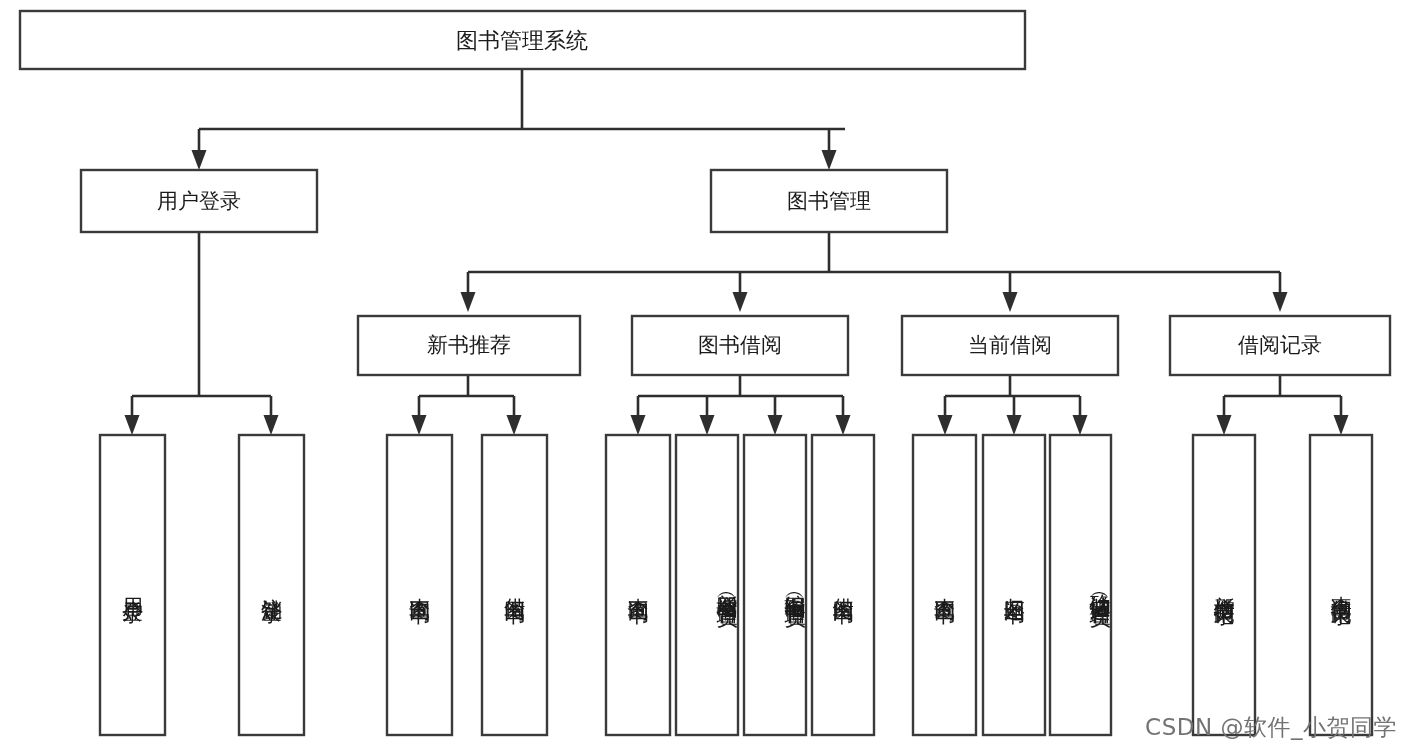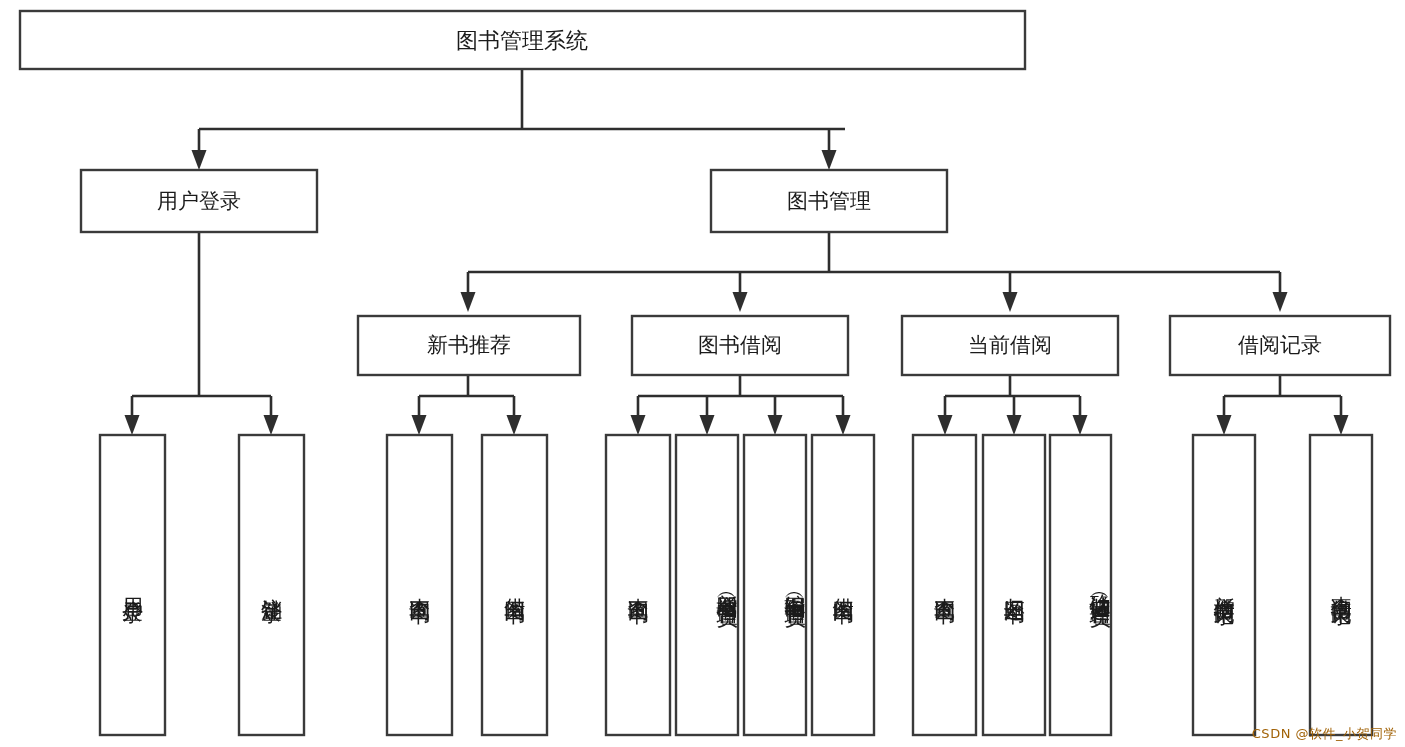--- a/index.html
+++ b/index.html
@@ -64,22 +64,22 @@
     letter-spacing: 2px;
     text-align: center;
     white-space: nowrap;
     pointer-events: none;
   }
   #watermark {
     position: absolute;
     right: 8px;
     bottom: 4px;
     font-family: "DejaVu Sans", "Liberation Sans", sans-serif;
-    font-size: 13px;
-    color: #a16207;
+    font-size: 23px;
+    color: #737373;
     letter-spacing: 0.5px;
     white-space: nowrap;
   }
 </style>
 </head>
 <body>
 
 <div id="diagram-root">
 
   <svg id="flow" viewBox="0 0 1405 747">

